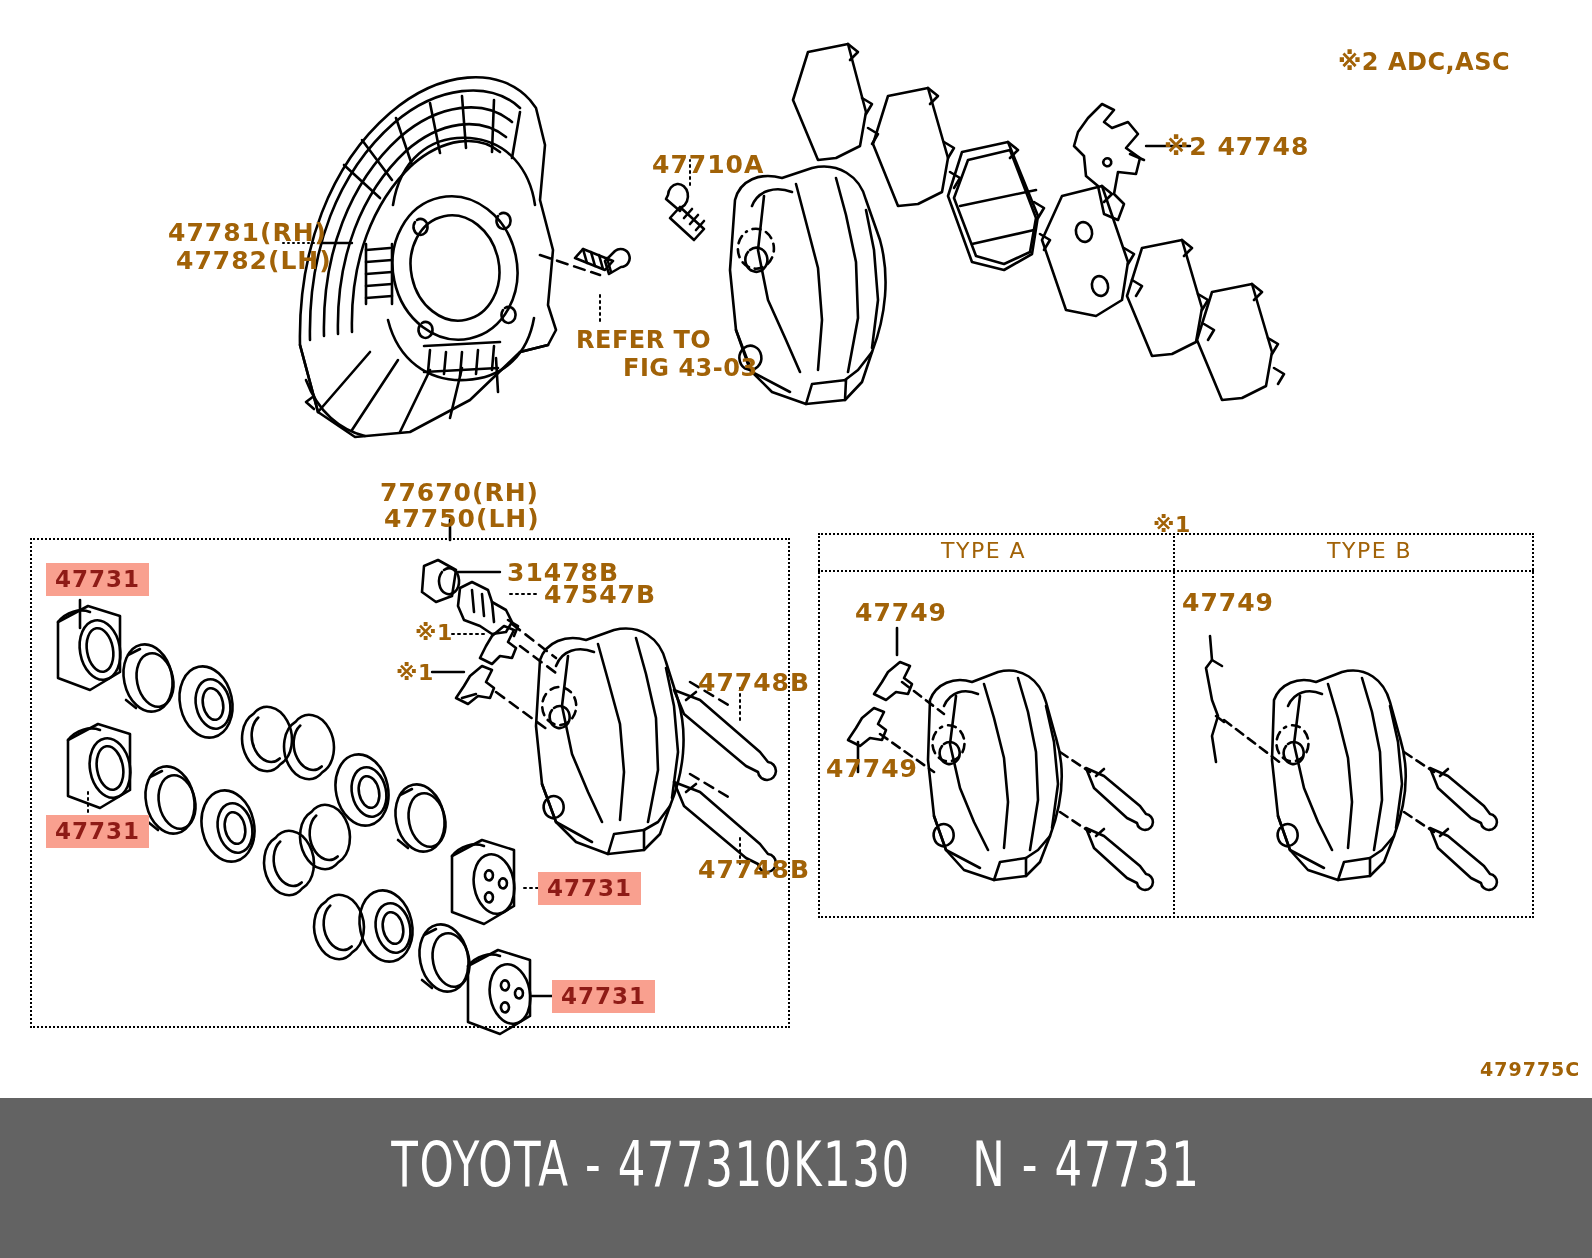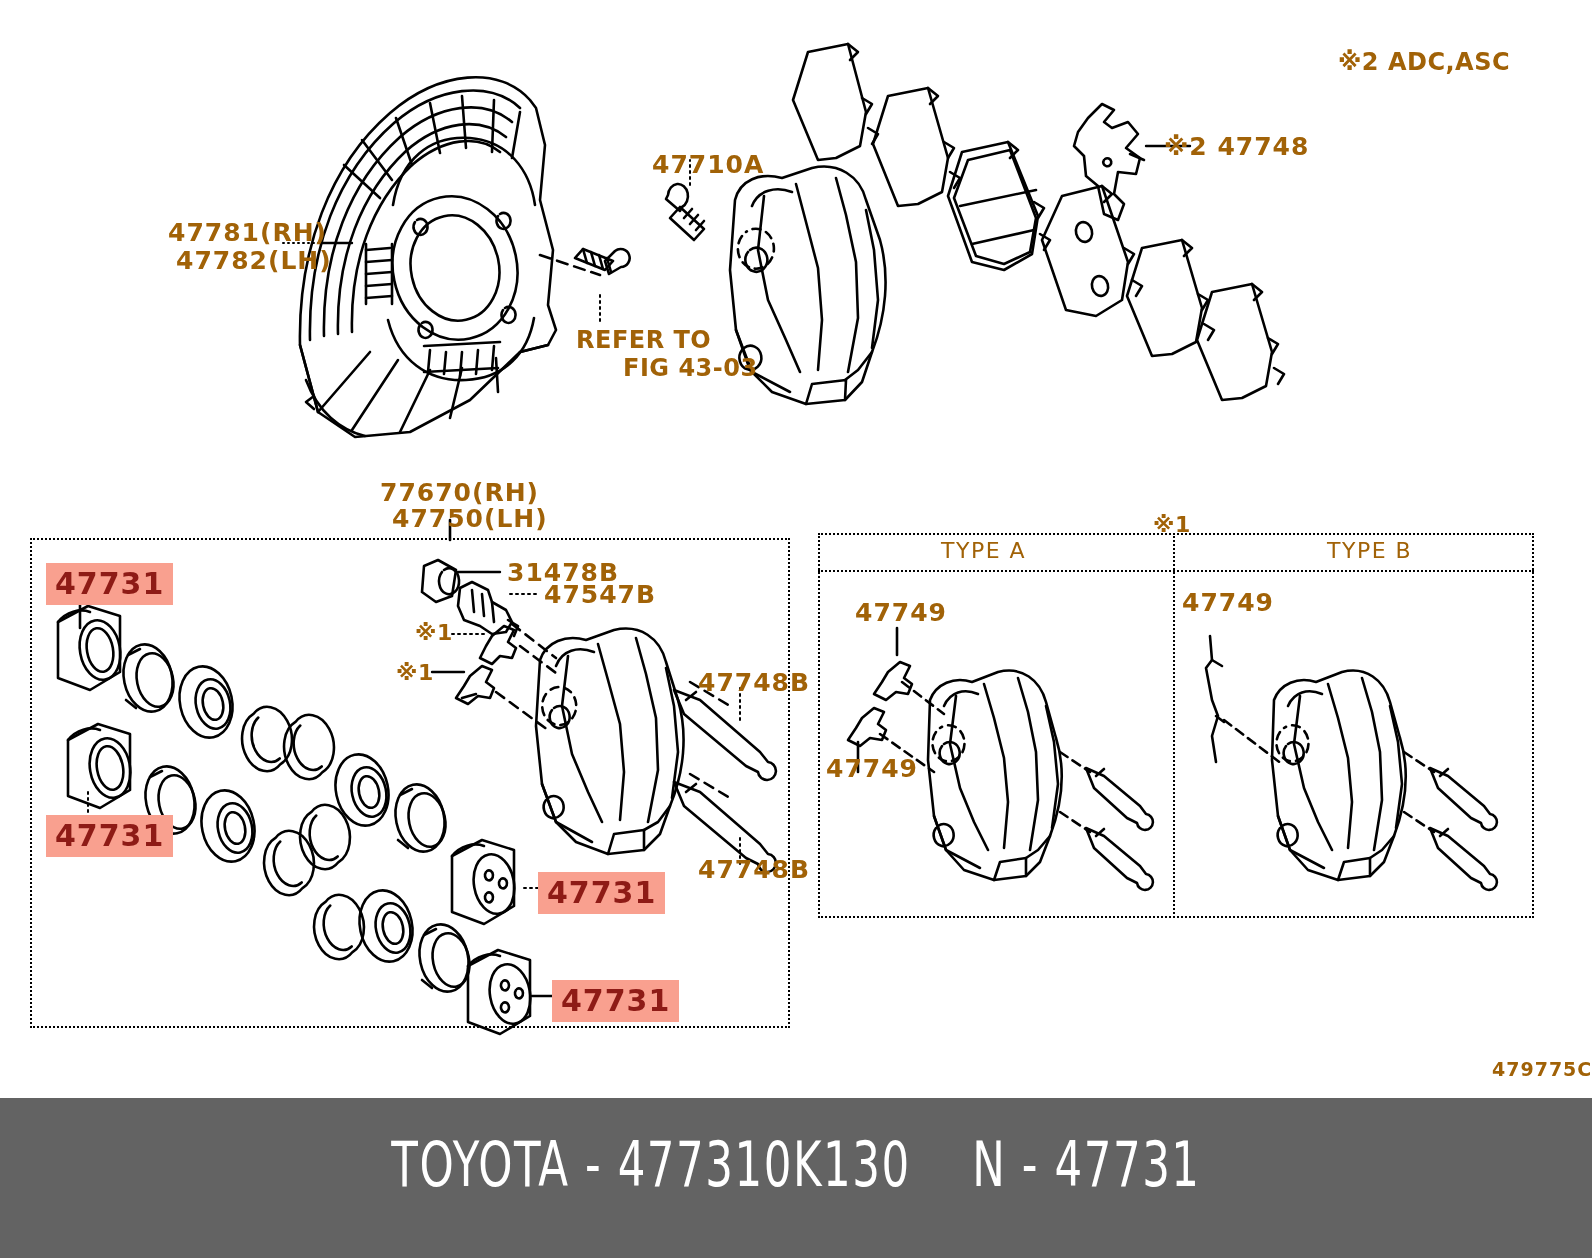--- a/index.html
+++ b/index.html
@@ -36,29 +36,29 @@
     font-weight: bold;
     color: #a16207;
     white-space: pre;
     line-height: 1.18;
     letter-spacing: 0.5px;
   }
   .lbl.num   { font-size: 25px; letter-spacing: 1px; }
   .lbl.num2  { font-size: 24px; letter-spacing: 0.5px; }
   .lbl.type  { font-size: 22px; font-weight: normal; letter-spacing: 1.5px; text-align: center; }
   .lbl.refmk { font-size: 22px; }
-  .lbl.dwg   { font-size: 19px; letter-spacing: 1px; margin-left: 12px; }
+  .lbl.dwg   { font-size: 19px; letter-spacing: 1px; }
 
   .hl {
     position: absolute;
     background: #f9a08f;
     color: #8e1b16;
     font-family: "DejaVu Sans", sans-serif;
     font-weight: bold;
-    font-size: 30px;
+    font-size: 23px;
     letter-spacing: 1px;
     padding: 3px 9px 4px 9px;
     white-space: pre;
   }
 
   
   .dotbox {
     position: absolute;
     border: 2px dotted #000;
     box-sizing: border-box;
@@ -457,21 +457,21 @@
   <div class="lbl num2" style="left:576px; top:326px;">REFER TO</div>
   <div class="lbl num2" style="left:576px; top:354px;margin-left:47px;">FIG 43-03</div>
 
   <div class="lbl num" style="left:652px; top:150px;">47710A</div>
 
   <div class="lbl num" style="left:1164px; top:132px;">※2 47748</div>
 
   <div class="lbl num2" style="left:1338px; top:48px;">※2 ADC,ASC</div>
 
   <div class="lbl num" style="left:380px; top:478px;">77670(RH)</div>
-  <div class="lbl num" style="left:392px; top:504px;text-align:center;">47750(LH)</div>
+  <div class="lbl num" style="left:384px; top:504px;text-align:center;">47750(LH)</div>
 
   <div class="lbl num" style="left:507px; top:558px;">31478B</div>
   <div class="lbl num" style="left:544px; top:580px;">47547B</div>
 
   <div class="lbl refmk" style="left:415px; top:620px;">※1</div>
   <div class="lbl refmk" style="left:396px; top:660px;">※1</div>
 
   <div class="lbl num" style="left:698px; top:668px;">47748B</div>
   <div class="lbl num" style="left:698px; top:855px;">47748B</div>
 

